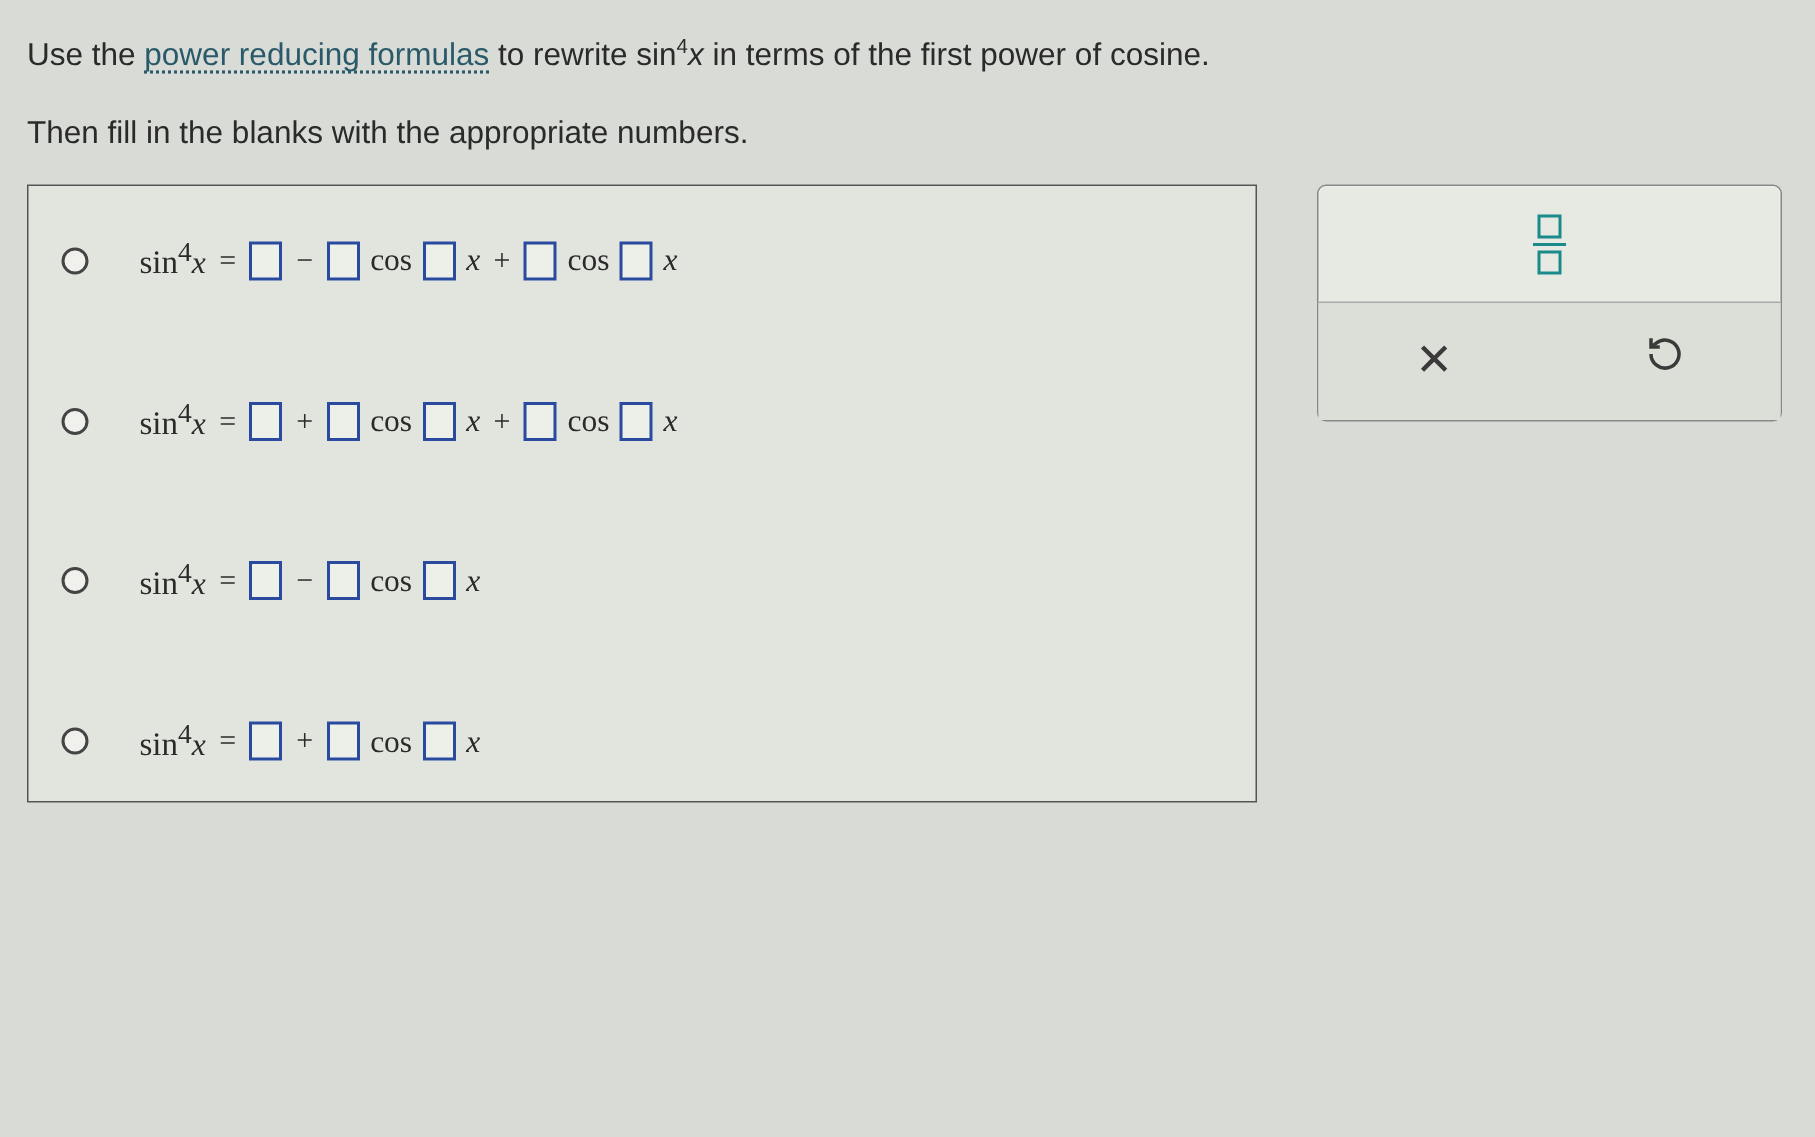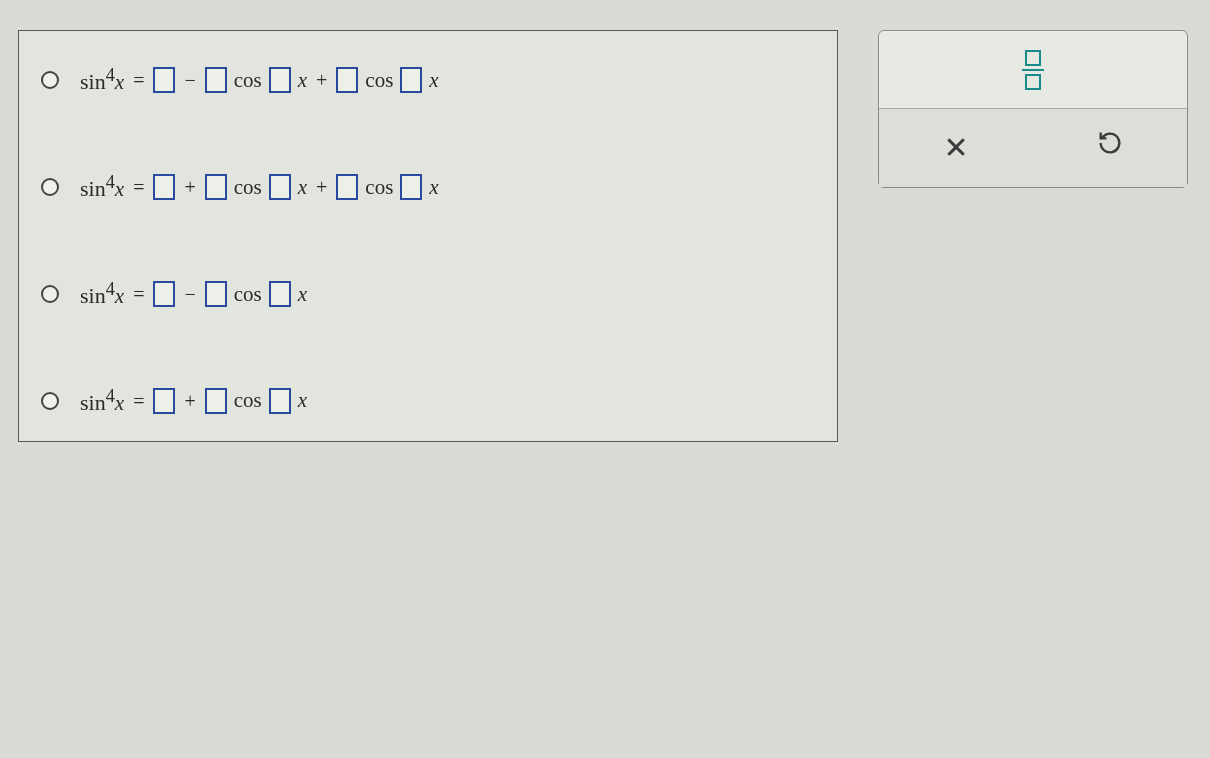--- a/index.html
+++ b/index.html
@@ -31,21 +31,21 @@
   }
   .options-box {
     border: 1px solid #555;
     background: #e2e4de;
     width: 820px;
     padding: 30px 22px 10px 22px;
   }
   .option-row {
     display: flex;
     align-items: center;
-    gap: 21px;
+    gap: 34px;
     margin-bottom: 68px;
     font-family: "Times New Roman", serif;
     font-size: 21px;
   }
   .radio {
     width: 18px; height: 18px;
     border: 2px solid #444;
     border-radius: 50%;
     background: #f0f1ec;
     cursor: pointer;
@@ -91,20 +91,24 @@
     font-size: 30px; color: #3a3a3a; cursor: pointer;
     width: 40px; text-align: center;
   }
   .reset-btn { cursor: pointer; width: 40px; text-align: center; }
   .reset-btn svg { width: 28px; height: 28px; stroke: #3a3a3a; stroke-width: 2; fill: none; }
 </style>
 </head>
 <body>
 
 <div class="instructions">
+  <p>
+    <span>Use the </span><span class="link">power reducing formulas</span><span> to rewrite </span><span><span>sin</span><span class="sup">4</span><span class="var">x</span></span><span> in terms of the first power of cosine.</span>
+  </p>
+  <p>Then fill in the blanks with the appropriate numbers.</p>
 </div>
 
 <div class="lower-area">
   <div class="options-box">
 
     <div class="option-row">
       <div class="radio"></div>
       <div class="eqn">
         <span class="sin4x"><span>sin</span><sup>4</sup><span class="xi">x</span></span>
         <span class="op">=</span>

